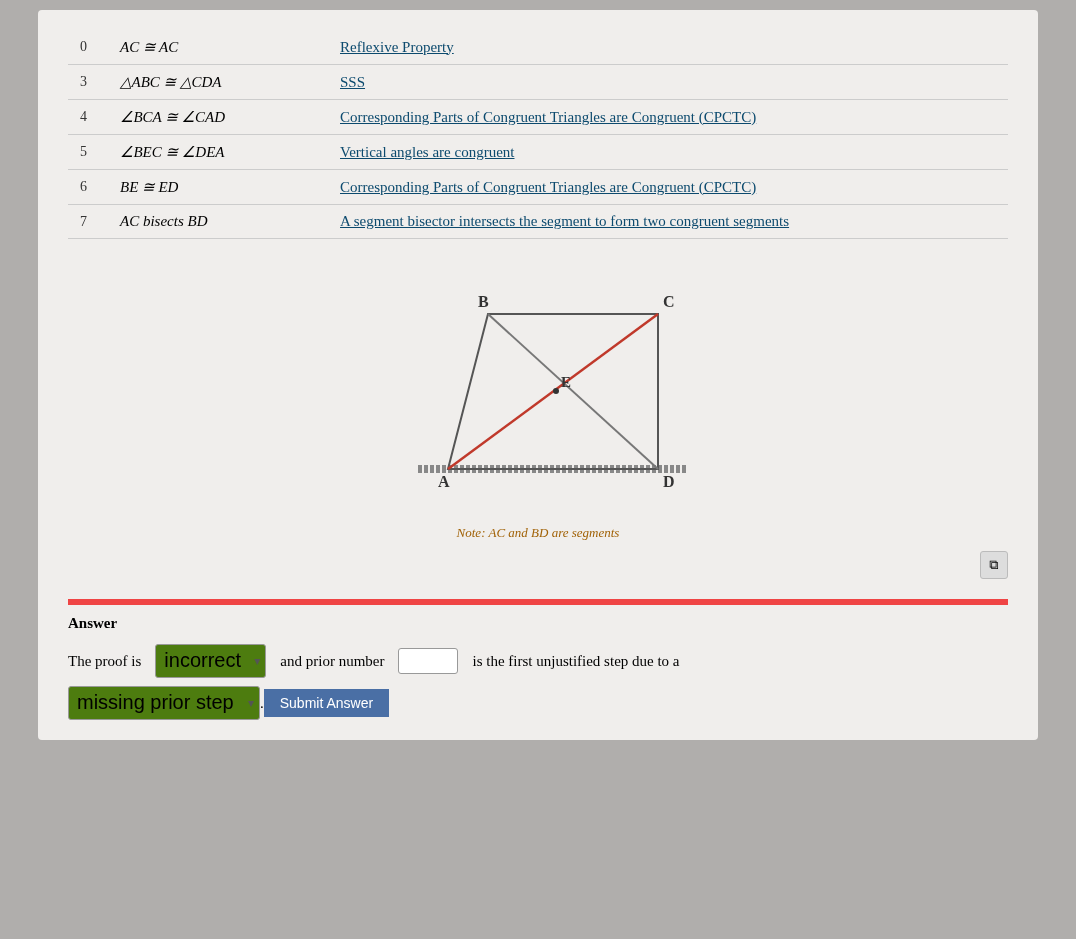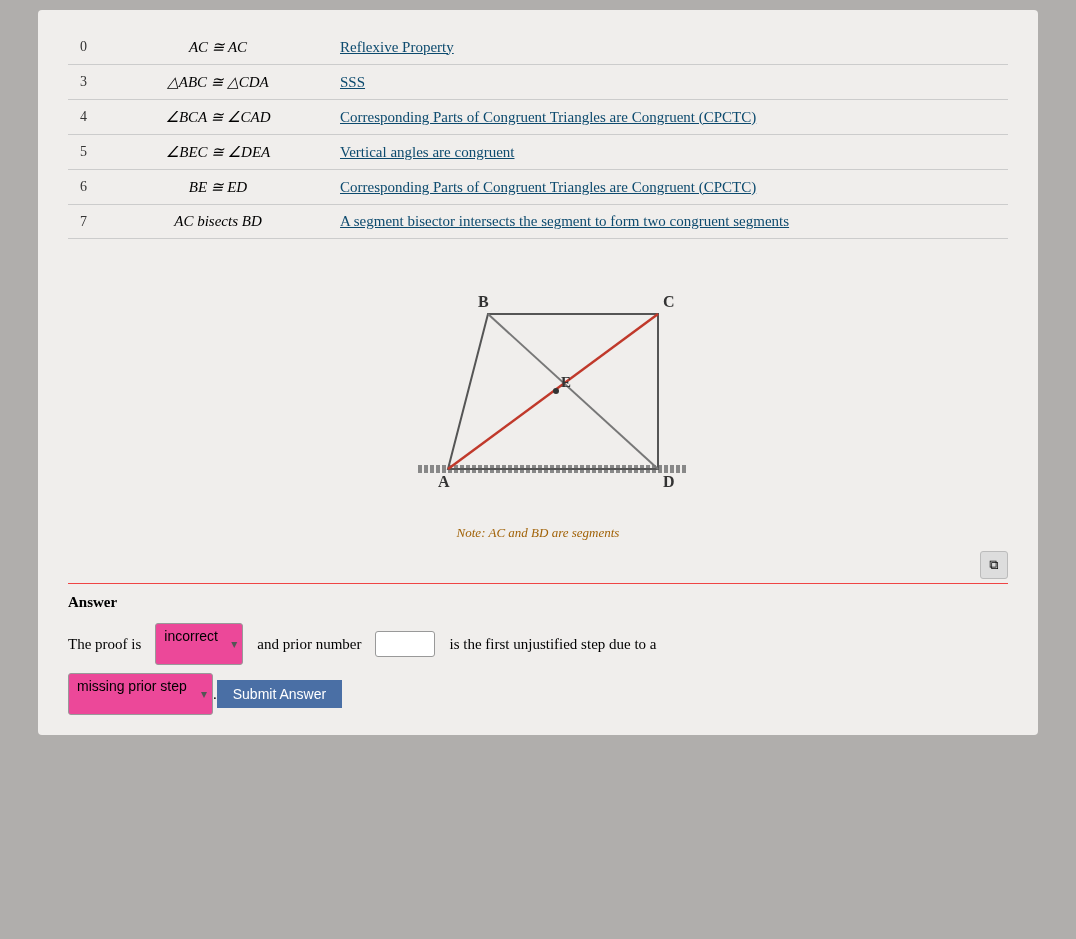--- a/index.html
+++ b/index.html
@@ -32,21 +32,20 @@
       font-size: 15px;
       vertical-align: middle;
     }
     .proof-table td:first-child {
       width: 40px;
       color: #333;
       font-size: 14px;
     }
     .proof-table td:nth-child(2) {
       width: 220px;
-      text-align: center;
       font-style: italic;
     }
     .proof-table td:nth-child(3) {
       color: #0c4a6e;
       text-decoration: underline;
     }
 
     
     .diagram-container {
       display: flex;
@@ -56,23 +55,23 @@
     }
     .diagram-note {
       font-size: 13px;
       color: #a16207;
       margin-top: 6px;
       font-style: italic;
     }
 
     
     .answer-section {
-      margin-top: 4px;
+      margin-top: 20px;
       padding-top: 10px;
-      border-top: 1px solid #ef4444;
+      border-top: 6px solid #ef4444;
     }
     .answer-label {
       font-size: 15px;
       font-weight: bold;
       margin-bottom: 12px;
     }
     .answer-row {
       display: flex;
       align-items: center;
       flex-wrap: wrap;
@@ -83,23 +82,23 @@
     .answer-row2 {
       display: flex;
       align-items: center;
       gap: 0;
       font-size: 15px;
     }
 
     .dropdown {
       appearance: none;
       border: 1px solid #999;
-      background: #ec4899;
-      padding: 4px 24px 20px 8px;
-      font-size: 14px;
+      background: #4d7c0f;
+      padding: 4px 24px 6px 8px;
+      font-size: 20px;
       border-radius: 3px;
       cursor: pointer;
       position: relative;
     }
     .dropdown-wrapper {
       position: relative;
       display: inline-block;
     }
     .dropdown-wrapper::after {
       content: '▾';

